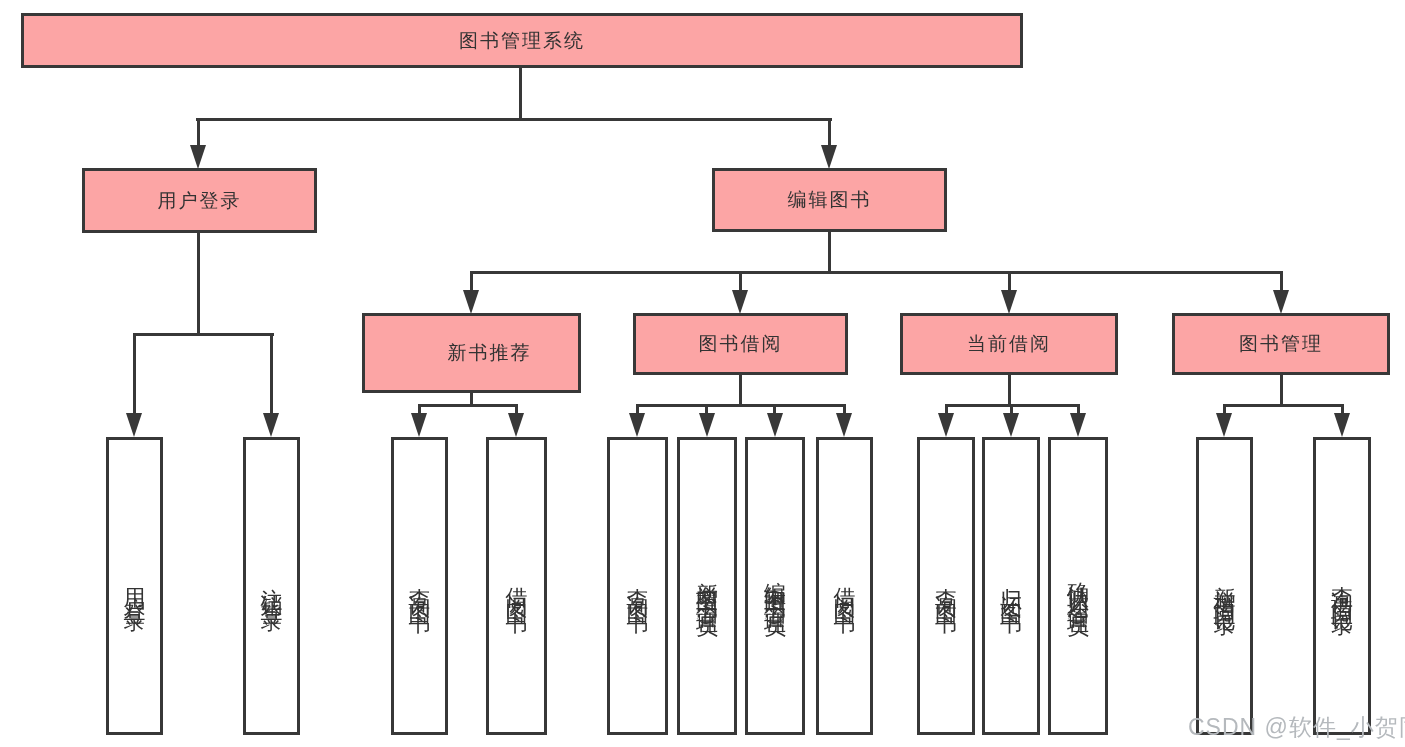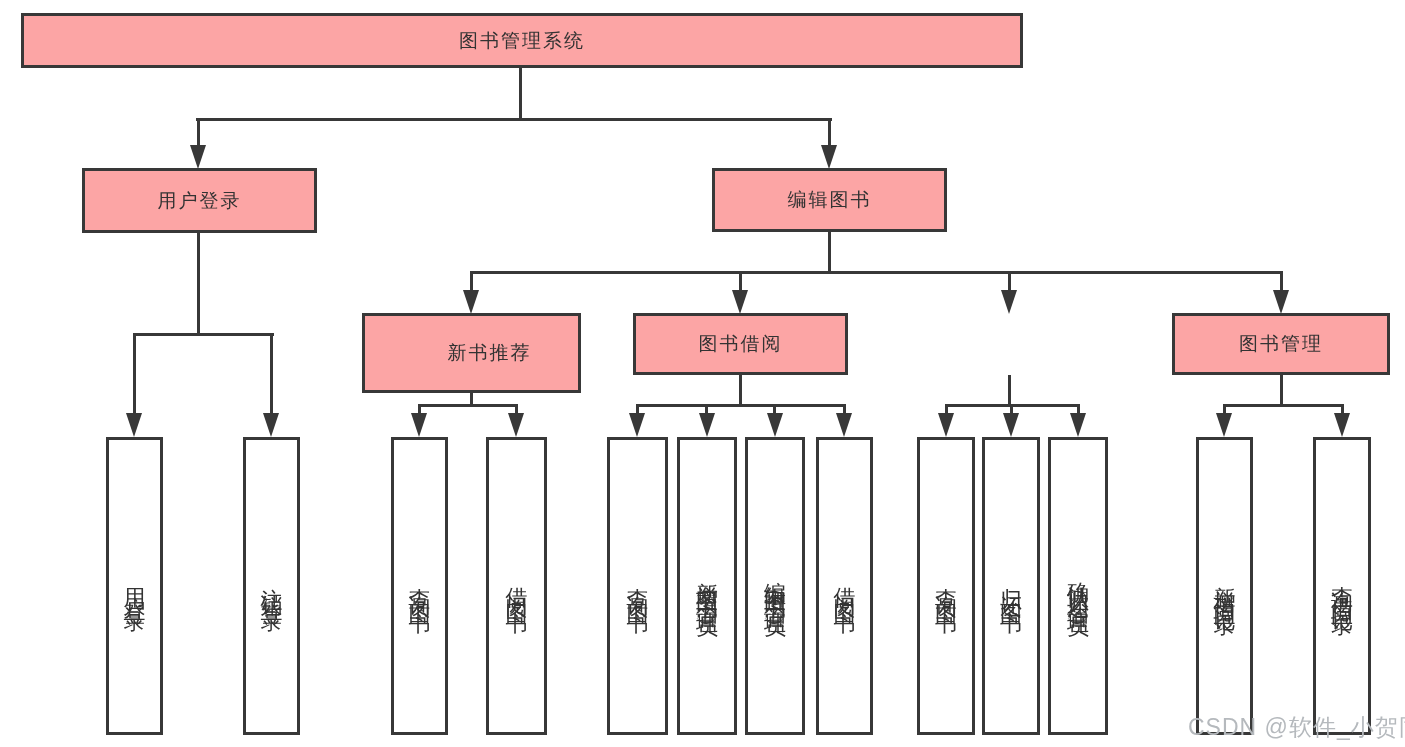--- a/index.html
+++ b/index.html
@@ -91,20 +91,21 @@
   <div class="arrow" style="left:463px;top:290px;"></div>
   <div class="vline" style="left:739px;top:271px;width:3px;height:22px;"></div>
   <div class="arrow" style="left:732px;top:290px;"></div>
   <div class="vline" style="left:1008px;top:271px;width:3px;height:22px;"></div>
   <div class="arrow" style="left:1001px;top:290px;"></div>
   <div class="vline" style="left:1280px;top:271px;width:3px;height:22px;"></div>
   <div class="arrow" style="left:1273px;top:290px;"></div>
 
   <div class="hbox" style="left:362px;top:313px;width:219px;height:80px;padding-left:36px;">新书推荐</div>
   <div class="hbox" style="left:633px;top:313px;width:215px;height:62px;">图书借阅</div>
+  <div class="hbox" style="left:900px;top:313px;width:218px;height:62px;">当前借阅</div>
   <div class="hbox" style="left:1172px;top:313px;width:218px;height:62px;">图书管理</div>
 
   <div class="vline" style="left:470px;top:375px;width:3px;height:31px;"></div>
   <div class="hline" style="left:418px;top:404px;width:100px;height:3px;"></div>
   <div class="vline" style="left:418px;top:404px;width:3px;height:11px;"></div>
   <div class="arrow" style="left:411px;top:413px;"></div>
   <div class="vline" style="left:515px;top:404px;width:3px;height:11px;"></div>
   <div class="arrow" style="left:508px;top:413px;"></div>
 
   <div class="vline" style="left:739px;top:375px;width:3px;height:31px;"></div>

